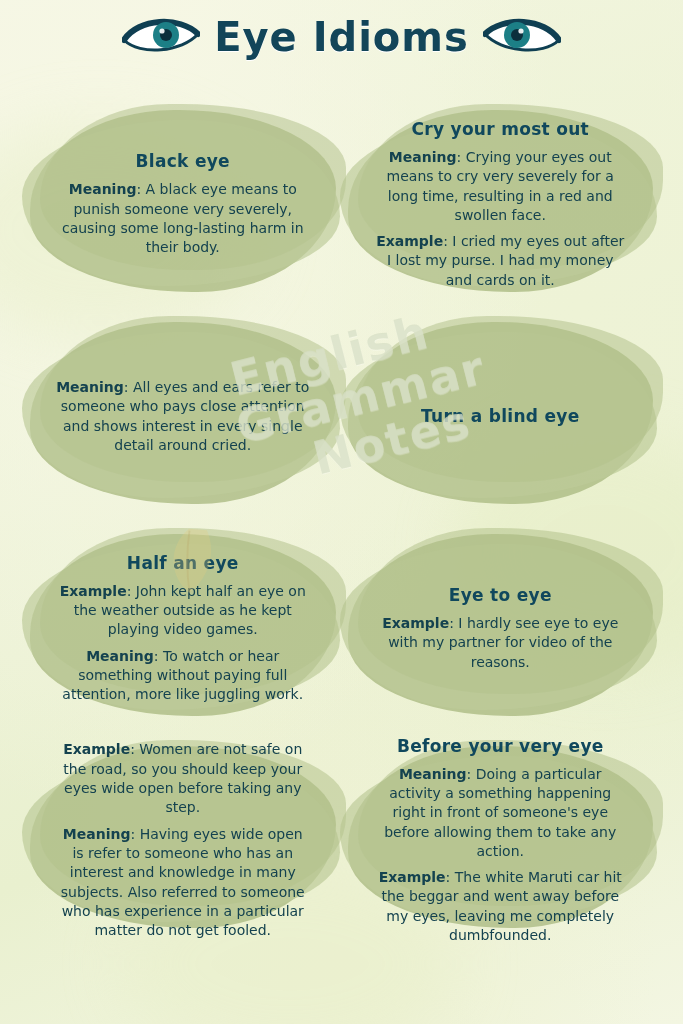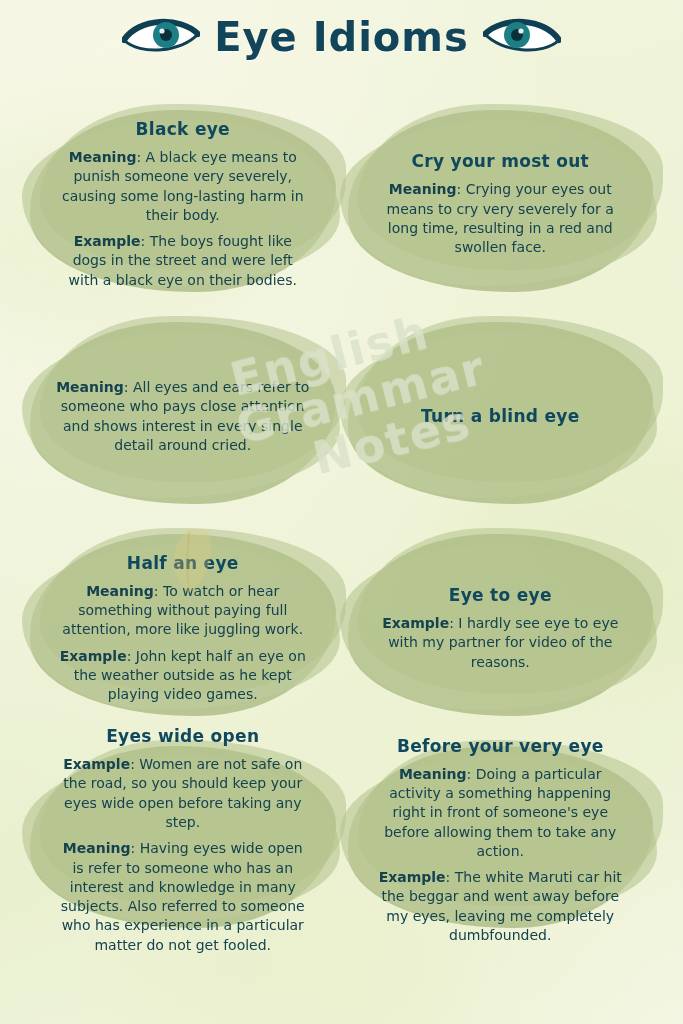--- a/index.html
+++ b/index.html
@@ -198,29 +198,29 @@
     <div class="w3">Notes</div>
   </div>
 
   <div class="grid">
 
     <div class="card">
       <div class="brush"></div>
       <div class="card-inner">
         <div class="card-title">Black eye</div>
         <div class="card-p"><span class="lbl">Meaning</span><span>: A black eye means to punish someone very severely, causing some long-lasting harm in their body.</span></div>
-        <div class="card-p"><span class="lbl">Example</span><span>: The boys fought like dogs in the street and were left with a black eye on their bodies.</span></div>
       </div>
     </div>
 
     <div class="card">
       <div class="brush"></div>
       <div class="card-inner">
         <div class="card-title">Cry your most out</div>
         <div class="card-p"><span class="lbl">Meaning</span><span>: Crying your eyes out means to cry very severely for a long time, resulting in a red and swollen face.</span></div>
+        <div class="card-p"><span class="lbl">Example</span><span>: I cried my eyes out after I lost my purse. I had my money and cards on it.</span></div>
       </div>
     </div>
 
     <div class="card">
       <div class="brush"></div>
       <div class="card-inner">
         <div class="card-p"><span class="lbl">Meaning</span><span>: All eyes and ears refer to someone who pays close attention and shows interest in every single detail around cried.</span></div>
       </div>
     </div>
 
@@ -228,37 +228,36 @@
       <div class="brush"></div>
       <div class="card-inner">
         <div class="card-title">Turn a blind eye</div>
       </div>
     </div>
 
     <div class="card">
       <div class="brush"></div>
       <div class="card-inner">
         <div class="card-title">Half an eye</div>
+        <div class="card-p"><span class="lbl">Example</span><span>: John kept half an eye on the weather outside as he kept playing video games.</span></div>
         <div class="card-p"><span class="lbl">Meaning</span><span>: To watch or hear something without paying full attention, more like juggling work.</span></div>
-        <div class="card-p"><span class="lbl">Example</span><span>: John kept half an eye on the weather outside as he kept playing video games.</span></div>
       </div>
     </div>
 
     <div class="card">
       <div class="brush"></div>
       <div class="card-inner">
         <div class="card-title">Eye to eye</div>
         <div class="card-p"><span class="lbl">Example</span><span>: I hardly see eye to eye with my partner for video of the reasons.</span></div>
       </div>
     </div>
 
     <div class="card">
       <div class="brush"></div>
       <div class="card-inner">
-        <div class="card-title">Eyes wide open</div>
         <div class="card-p"><span class="lbl">Example</span><span>: Women are not safe on the road, so you should keep your eyes wide open before taking any step.</span></div>
         <div class="card-p"><span class="lbl">Meaning</span><span>: Having eyes wide open is refer to someone who has an interest and knowledge in many subjects. Also referred to someone who has experience in a particular matter do not get fooled.</span></div>
       </div>
     </div>
 
     <div class="card">
       <div class="brush"></div>
       <div class="card-inner">
         <div class="card-title">Before your very eye</div>
         <div class="card-p"><span class="lbl">Meaning</span><span>: Doing a particular activity a something happening right in front of someone's eye before allowing them to take any action.</span></div>

